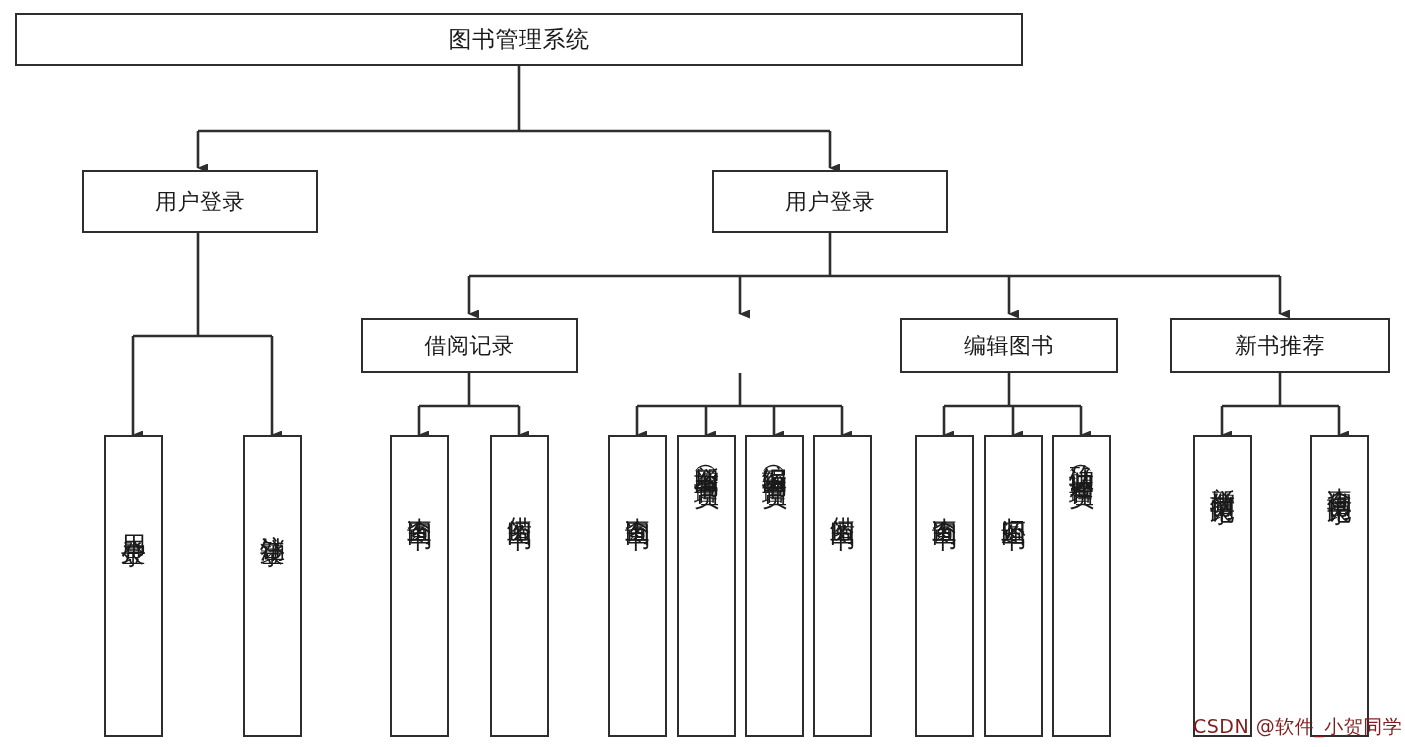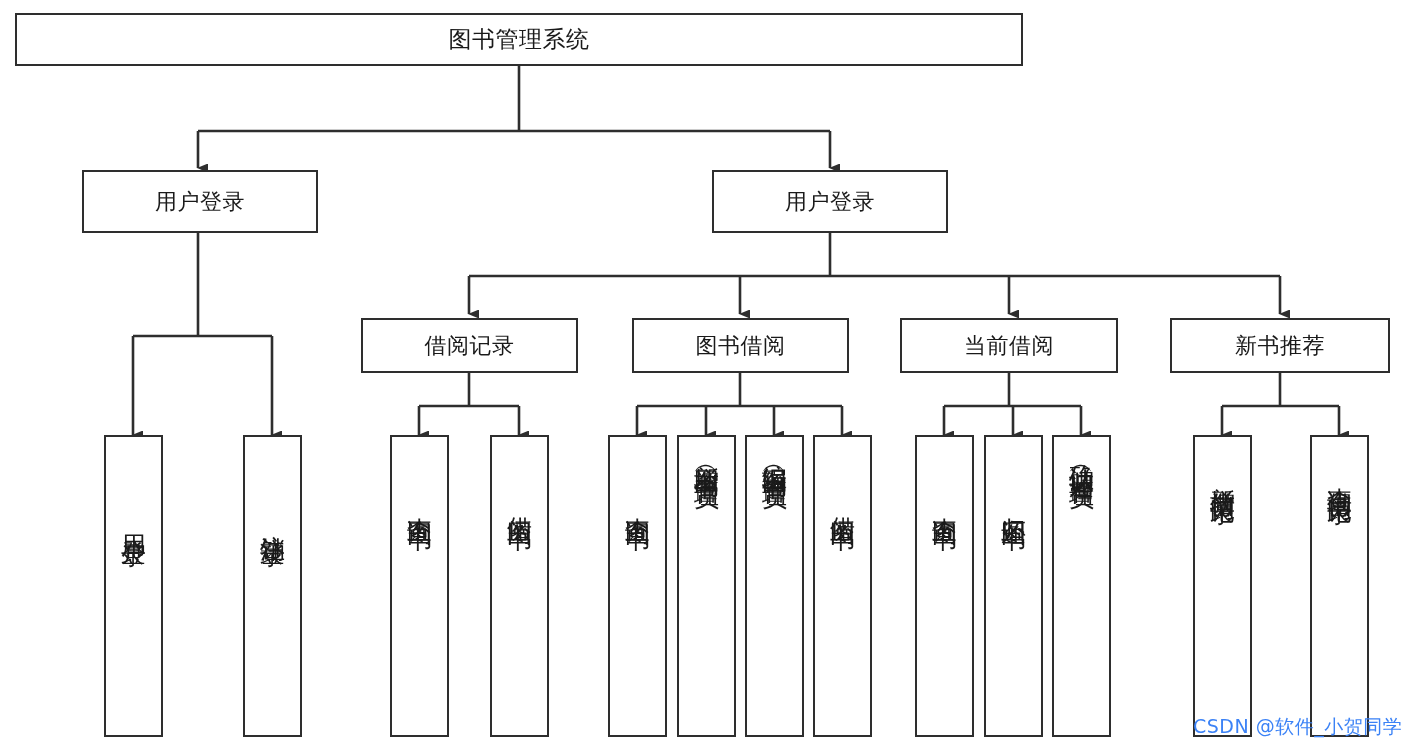--- a/index.html
+++ b/index.html
@@ -63,21 +63,21 @@
     line-height: 1;
     letter-spacing: 3px;
     white-space: nowrap;
   }
   .node.vert.align-top .node-label {
     margin-top: 4px;
   }
   .watermark {
     position: absolute;
     font-size: 19px;
-    color: #3b82f6;
+    color: #7f1d1d;
     white-space: nowrap;
     letter-spacing: 0.5px;
   }
 </style>
 </head>
 <body>
 
 <div id="diagram-canvas">
 
   <svg id="edges-layer" viewBox="0 0 1405 747" width="1405" height="747" xmlns="http://www.w3.org/2000/svg">
@@ -139,26 +139,23 @@
   </div>
 
   <div class="node horiz level2" style="left:712px; top:170px; width:236px; height:63px;">
     <span class="node-label">用户登录</span>
   </div>
 
   <div class="node horiz level3" style="left:361px; top:318px; width:217px; height:55px;">
     <span class="node-label">借阅记录</span>
   </div>
 
-  <div class="node horiz level3" style="left:632px; top:318px; width:217px; height:55px;">
-    <span class="node-label">图书借阅</span>
-  </div>
 
   <div class="node horiz level3" style="left:900px; top:318px; width:218px; height:55px;">
-    <span class="node-label">当前借阅</span>
+    <span class="node-label">编辑图书</span>
   </div>
 
   <div class="node horiz level3" style="left:1170px; top:318px; width:220px; height:55px;">
     <span class="node-label">新书推荐</span>
   </div>
 
   <div class="node vert" style="left:104px; top:435px; width:59px; height:302px; padding-top:78px;">
     <span class="node-label">用户登录</span>
   </div>
 

